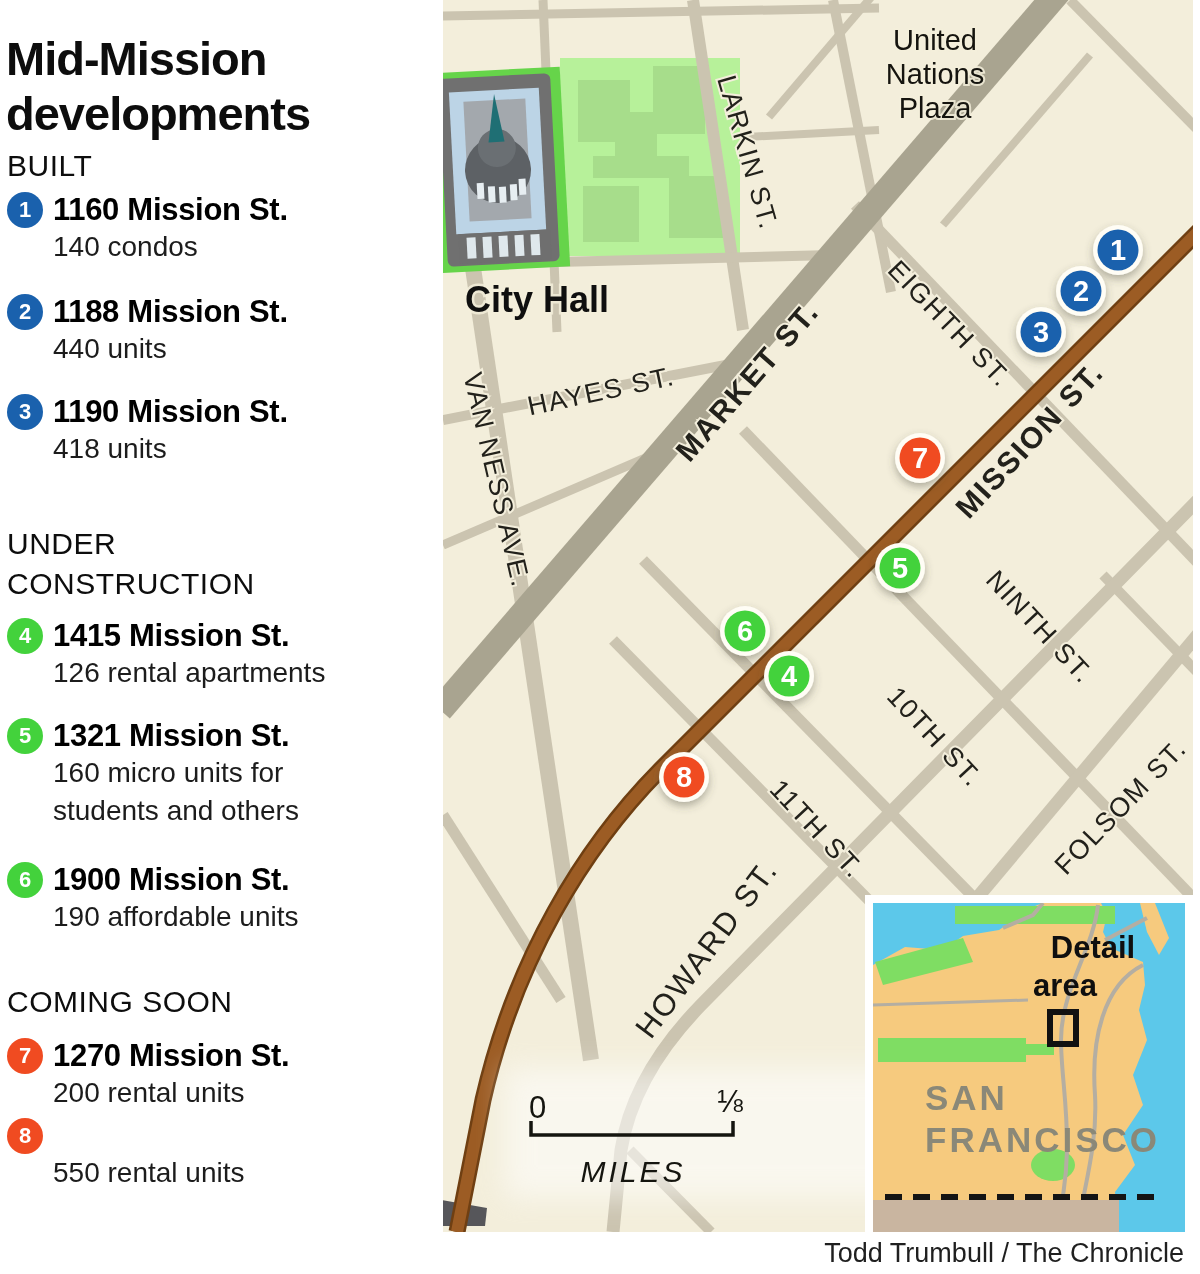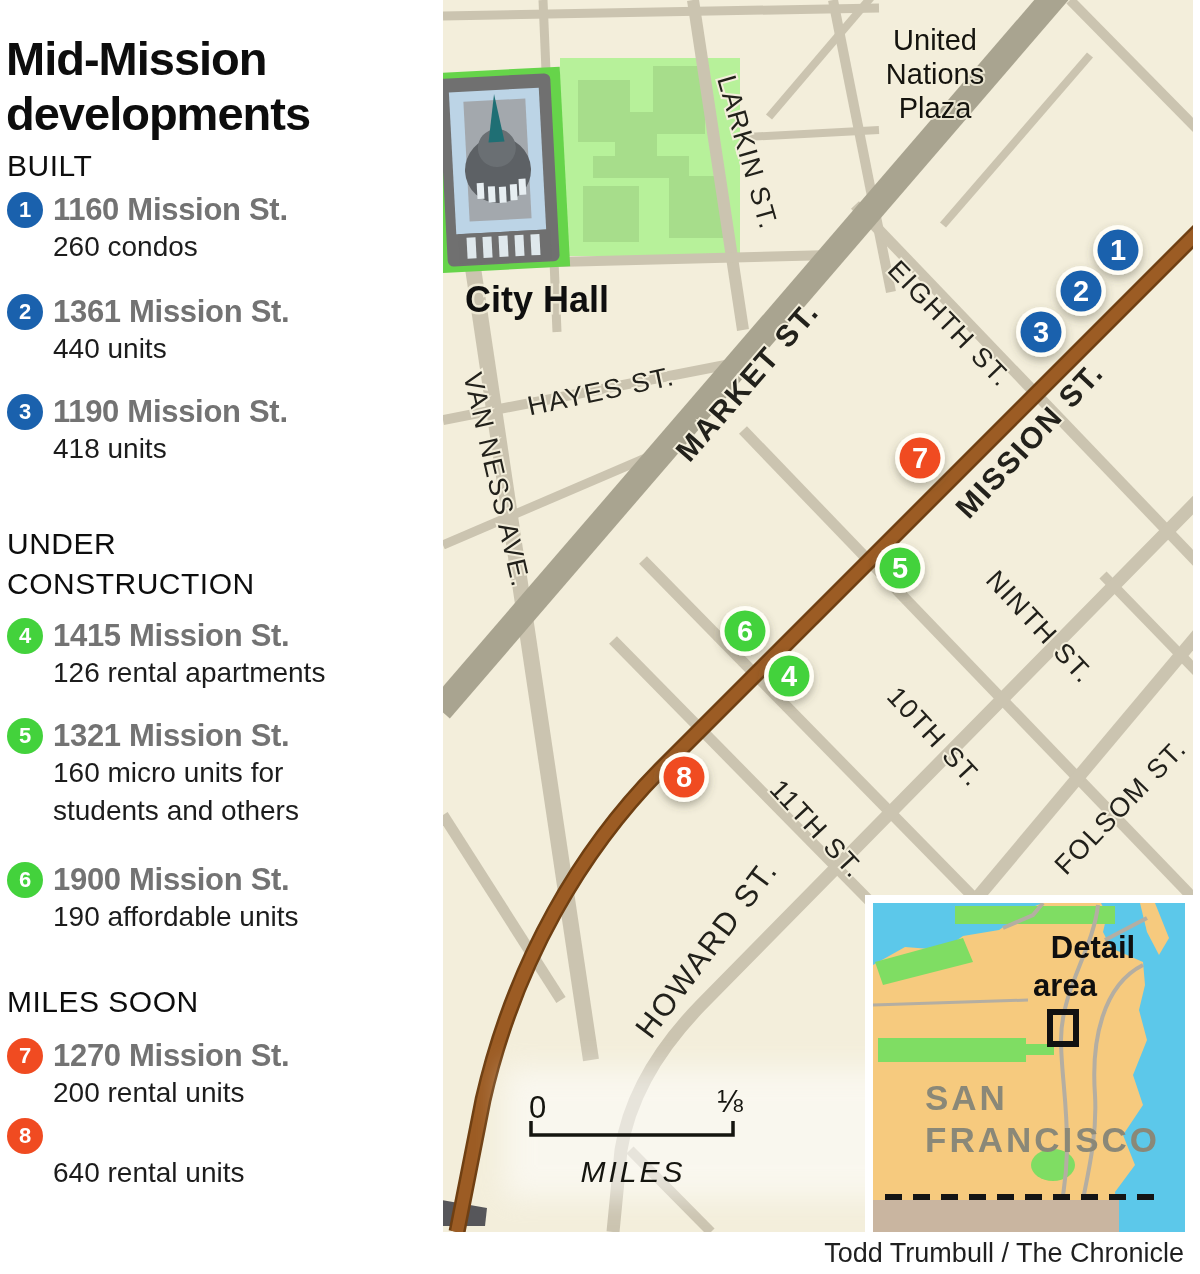--- a/index.html
+++ b/index.html
@@ -11,21 +11,21 @@
          letter-spacing:-1px;color:#0d0d0d;}
   .sec-head{position:absolute;left:7px;font-size:30px;line-height:40px;font-weight:normal;
             color:#0d0d0d;letter-spacing:.5px;width:340px;}
   .item{position:absolute;left:7px;width:420px;}
   .item .row{display:flex;align-items:center;gap:10px;}
   .badge{flex:0 0 36px;width:36px;height:36px;border-radius:50%;color:#fff;font-weight:bold;
          font-size:22px;display:flex;align-items:center;justify-content:center;}
   .badge.built{background:#1a61ad;}
   .badge.uc{background:#43d23c;}
   .badge.cs{background:#f04b21;}
-  .addr{font-size:31px;font-weight:bold;color:#737373;letter-spacing:-0.3px;white-space:nowrap;}
+  .addr{font-size:31px;font-weight:bold;color:#000000;letter-spacing:-0.3px;white-space:nowrap;}
   .desc{margin-left:46px;font-size:28px;line-height:38px;color:#1c1c1c;max-width:310px;}
 
   
   .map{position:absolute;left:443px;top:0;width:750px;height:1232px;}
   .map svg{display:block;}
 
   text{font-family:"Liberation Sans",sans-serif;}
   .lbl{font-size:27px;fill:#22211b;letter-spacing:1.5px;paint-order:stroke;stroke:#f3eedb;stroke-width:4px;}
   .lbl-big{font-size:30px;font-weight:bold;letter-spacing:2px;}
   .lbl-how{font-size:31px;letter-spacing:2px;}
@@ -46,27 +46,27 @@
   <h1 class="title"><span>Mid-Mission</span><br>
     <span>developments</span></h1>
 
   <div class="sec-head" style="top:146px">BUILT</div>
 
   <div class="item" style="top:192px">
     <div class="row">
       <span class="badge built">1</span>
       <span class="addr">1160 Mission St.</span>
     </div>
-    <div class="desc">260 condos</div>
+    <div class="desc">140 condos</div>
   </div>
 
   <div class="item" style="top:294px">
     <div class="row">
       <span class="badge built">2</span>
-      <span class="addr">1361 Mission St.</span>
+      <span class="addr">1188 Mission St.</span>
     </div>
     <div class="desc">440 units</div>
   </div>
 
   <div class="item" style="top:394px">
     <div class="row">
       <span class="badge built">3</span>
       <span class="addr">1190 Mission St.</span>
     </div>
     <div class="desc">418 units</div>
@@ -91,35 +91,35 @@
   </div>
 
   <div class="item" style="top:862px">
     <div class="row">
       <span class="badge uc">6</span>
       <span class="addr">1900 Mission St.</span>
     </div>
     <div class="desc">190 affordable units</div>
   </div>
 
-  <div class="sec-head" style="top:982px">MILES SOON</div>
+  <div class="sec-head" style="top:982px">COMING SOON</div>
 
   <div class="item" style="top:1038px">
     <div class="row">
       <span class="badge cs">7</span>
       <span class="addr">1270 Mission St.</span>
     </div>
     <div class="desc">200 rental units</div>
   </div>
 
   <div class="item" style="top:1118px">
     <div class="row">
       <span class="badge cs">8</span>
     </div>
-    <div class="desc">640 rental units</div>
+    <div class="desc">550 rental units</div>
   </div>
 </aside>
 
 <div class="map">
 <svg width="750" height="1232" viewBox="0 0 750 1232" xmlns="http://www.w3.org/2000/svg">
   <defs>
     <filter id="ds" x="-60%" y="-60%" width="220%" height="220%">
       <feDropShadow dx="0" dy="4" stdDeviation="4" flood-color="#4a4a40" flood-opacity="0.4"></feDropShadow>
     </filter>
     <filter id="blur14" x="-40%" y="-40%" width="180%" height="180%">

